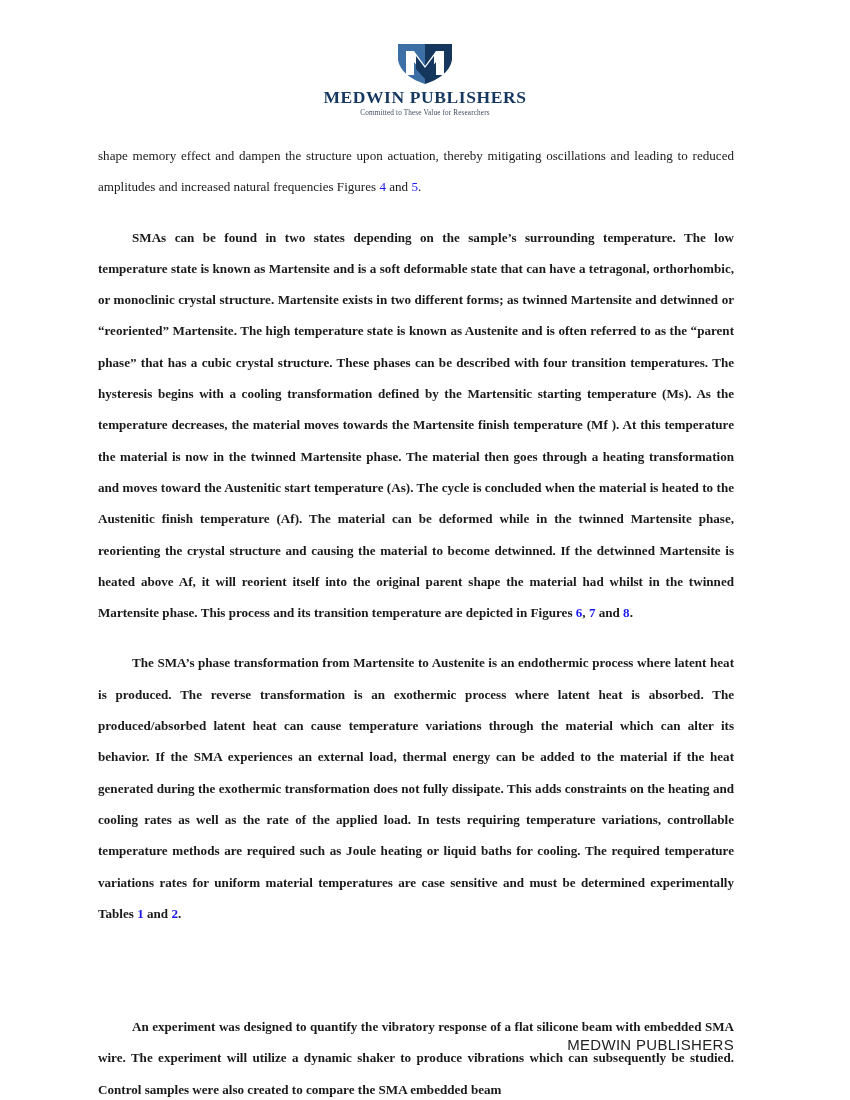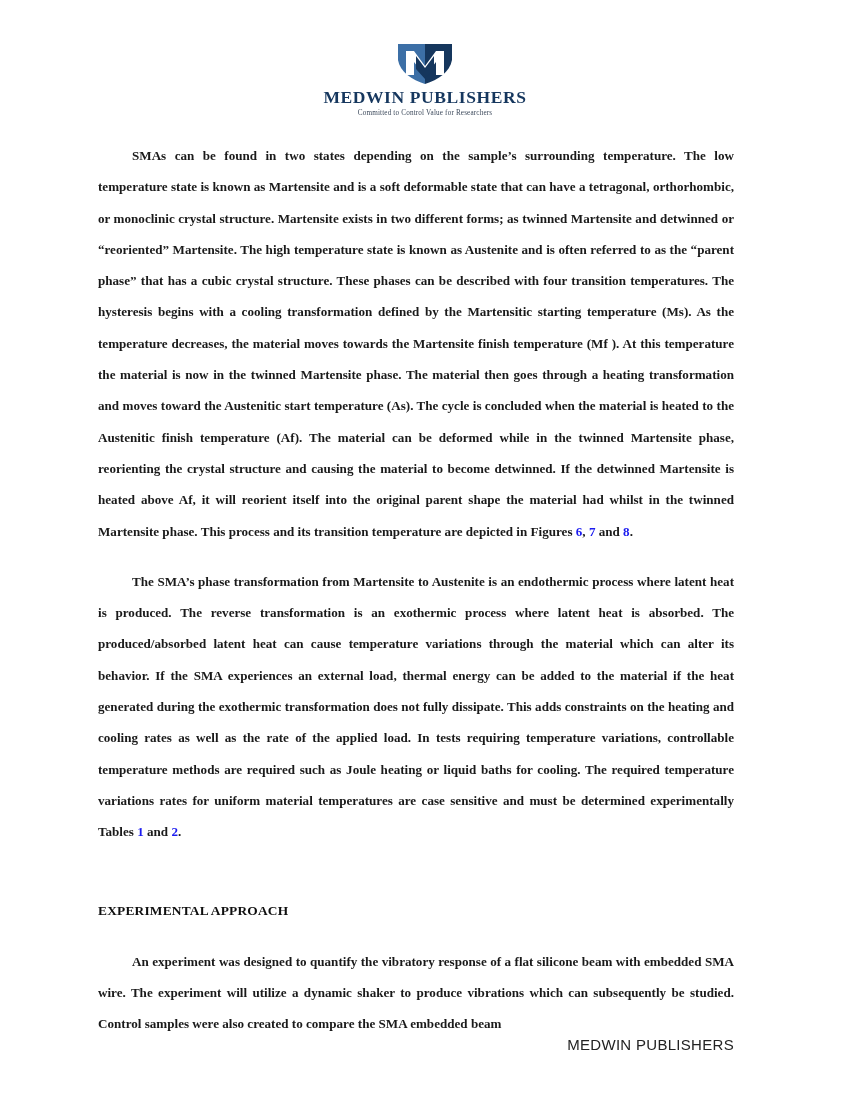--- a/index.html
+++ b/index.html
@@ -130,34 +130,34 @@
 
           <path d="M31 2 H58 V18 C56 30 44 38 31 42 Z" fill="#15365d"></path>
 
           <path d="M12 9 H20 L31 24 L42 9 H50 V33 H42 V20 L31 34 L20 20 V33 H12 Z" fill="#ffffff"></path>
 
           <path d="M22 14 L31 26 L40 14 L40 27 L31 37 L22 27 Z" fill="#15365d"></path>
         </svg>
       </span>
 
       <div class="brand-name">MEDWIN PUBLISHERS</div>
-      <div class="brand-tagline">Committed to Control  Value for Researchers</div>
+      <div class="brand-tagline">Committed to These  Value for Researchers</div>
     </div>
   </div>
 
   <div class="content">
 
+    <p class="body-par"><span>shape memory effect and dampen the structure upon actuation, thereby mitigating oscillations and leading to reduced amplitudes and increased natural frequencies Figures </span><a class="ref" href="#">4</a><span> and </span><a class="ref" href="#">5</a><span>.</span></p>
 
     <p class="body-par indent"><span>SMAs can be found in two states depending on the sample’s surrounding temperature.  The low temperature state is known as Martensite and is a soft deformable state that can have a tetragonal, orthorhombic, or monoclinic crystal structure. Martensite exists in two different forms; as twinned Martensite and detwinned or “reoriented” Martensite.   The high temperature state is known as Austenite and is often referred to as the “parent phase” that has a cubic crystal structure.   These phases can be described with four transition temperatures.  The hysteresis begins with a cooling transformation defined by the Martensitic starting temperature (Ms). As the temperature decreases, the material moves towards the Martensite finish temperature (Mf ). At this temperature the material is now in the twinned Martensite phase.   The material then goes through a heating transformation and moves toward the Austenitic start temperature (As).  The cycle is concluded when the material is heated to the Austenitic finish temperature (Af). The material can be deformed while in the twinned Martensite phase, reorienting the crystal structure and causing the material to become detwinned.  If the detwinned Martensite is heated above Af, it will reorient itself into the original parent shape the material had whilst in the twinned Martensite phase. This process and its transition temperature are depicted in Figures </span><a class="ref" href="#">6</a><span>, </span><a class="ref" href="#">7</a><span> and </span><a class="ref" href="#">8</a><span>.</span></p>
 
     <p class="body-par indent"><span>The SMA’s phase transformation from Martensite to Austenite is an endothermic process where latent heat is produced.  The reverse transformation is an exothermic process where latent heat is absorbed. The produced/absorbed latent heat can cause temperature variations through the material which can alter its behavior.  If the SMA experiences an external load, thermal energy can be added to the material if the heat generated during the exothermic transformation does not fully dissipate.  This adds constraints on the heating and cooling rates as well as the rate of the applied load.   In tests requiring temperature variations, controllable temperature methods are required such as Joule heating or liquid baths for cooling.   The required temperature variations rates for uniform material temperatures are case sensitive and must be determined experimentally Tables </span><a class="ref" href="#">1</a><span> and </span><a class="ref" href="#">2</a><span>.</span></p>
 
     <div class="heading-gap-before"></div>
 
-    <h2 class="section-heading">EXPERIMENTAL APPROACH</h2>
 
     <div class="heading-gap-after"></div>
 
     <p class="body-par indent">An experiment was designed to quantify the vibratory response of a flat silicone beam with embedded SMA wire. The experiment will utilize a dynamic shaker to produce vibrations which can subsequently be studied.  Control samples were also created to compare the SMA embedded beam</p>
   </div>
 
   <div class="footer">
     <span class="footer-text">MEDWIN PUBLISHERS</span>
   </div>
 

